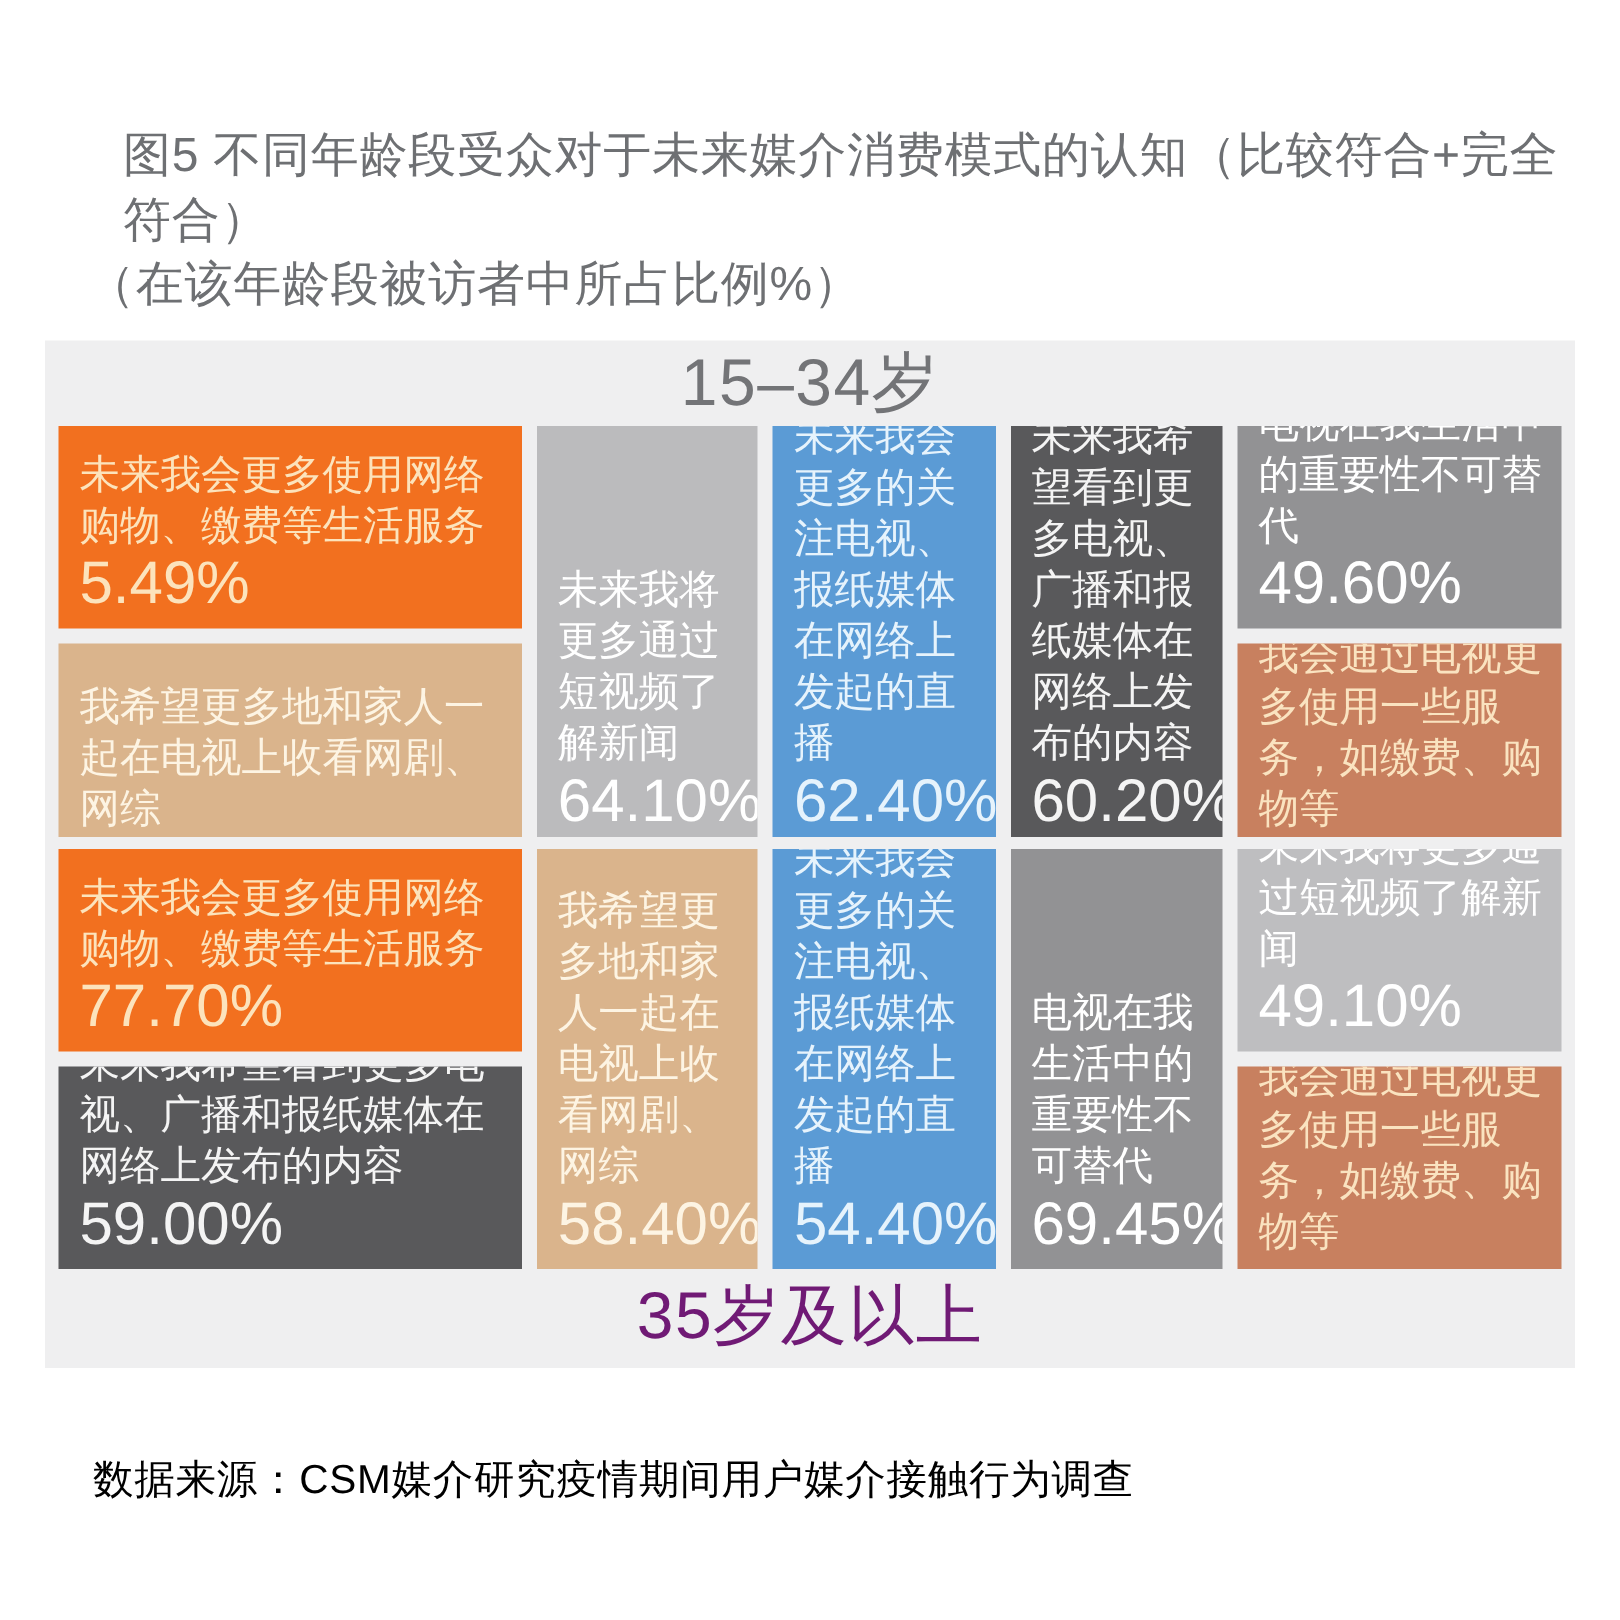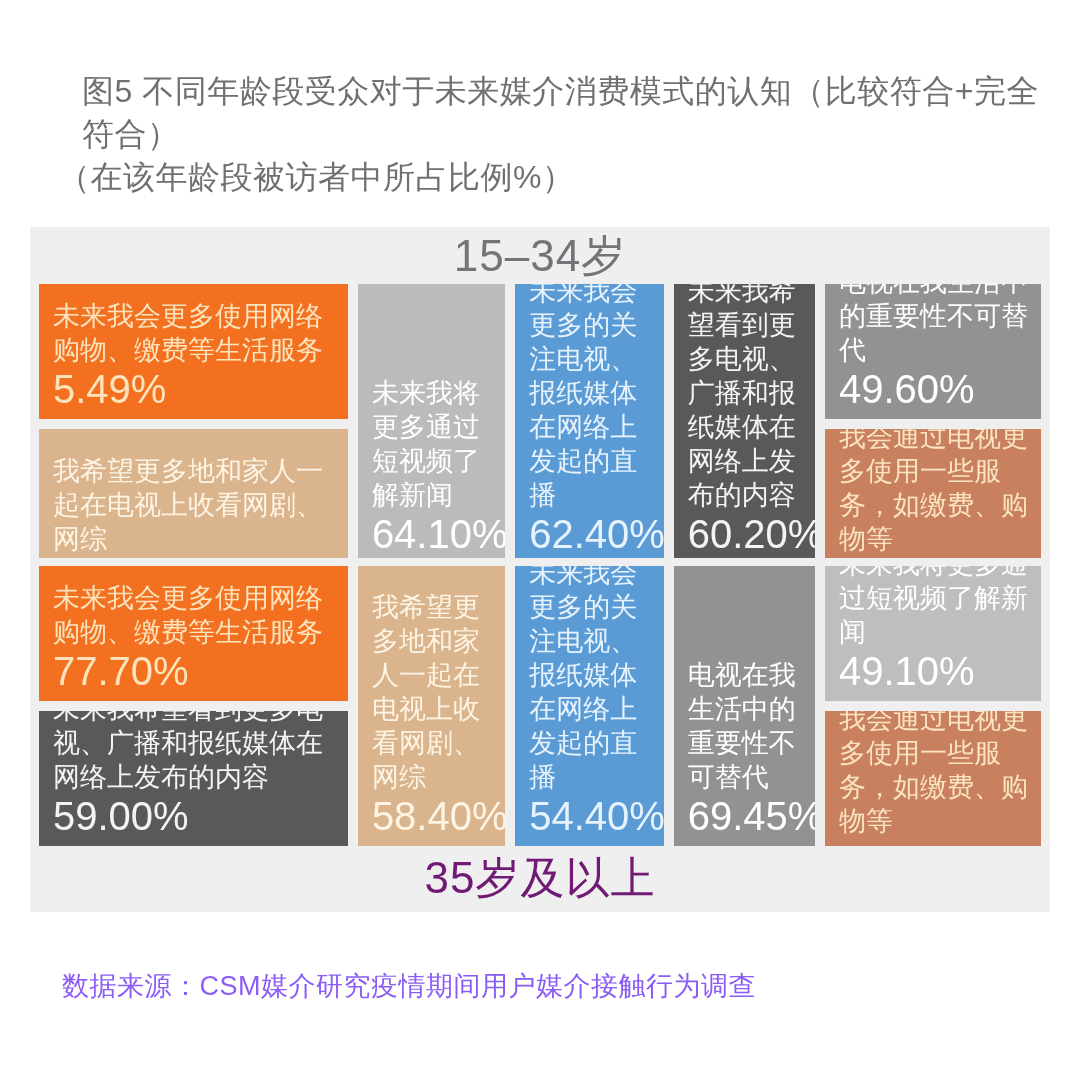--- a/index.html
+++ b/index.html
@@ -2,21 +2,21 @@
 <html><head>
 <meta charset="utf-8">
 <style>
   html, body { margin:0; padding:0; background:#ffffff; }
   .page {
     position:relative; width:1080px; height:1080px; overflow:hidden;
     background:#ffffff;
     font-family:"Liberation Sans","DejaVu Sans",sans-serif;
   }
   .figure-title {
-    position:absolute; left:58px; top:70px; width:1005px;
+    position:absolute; left:58px; top:82px; width:1005px;
     font-size:32px; line-height:43px; font-weight:400; color:#6E7073;
     letter-spacing:0.5px;
   }
   .figure-title .line1 { padding-left:24px; }
   .panel {
     position:absolute; left:30px; width:1020px; background:#EFEFF0;
     box-sizing:border-box;
   }
   .panel-top { top:184px; height:344px;margin-top:43px; }
   .panel-bottom { top:558px; height:354px; }
@@ -136,15 +136,15 @@
         <div class="cell" style="background-color: rgb(200, 128, 95); color: rgb(250, 227, 192);">
           <div class="cell-label">我会通过电视更多使用一些服务，如缴费、购物等</div>
 
         </div>
       </div>
 
     </div>
     <div class="age-header" style="color: #701a75;">35岁及以上</div>
   </div>
 
-  <div class="source" style="color: #8b5cf6;">数据来源：CSM媒介研究疫情期间用户媒介接触行为调查</div>
+  <div class="source" style="color: #000000;">数据来源：CSM媒介研究疫情期间用户媒介接触行为调查</div>
 
 </div>
 
 </body></html>

